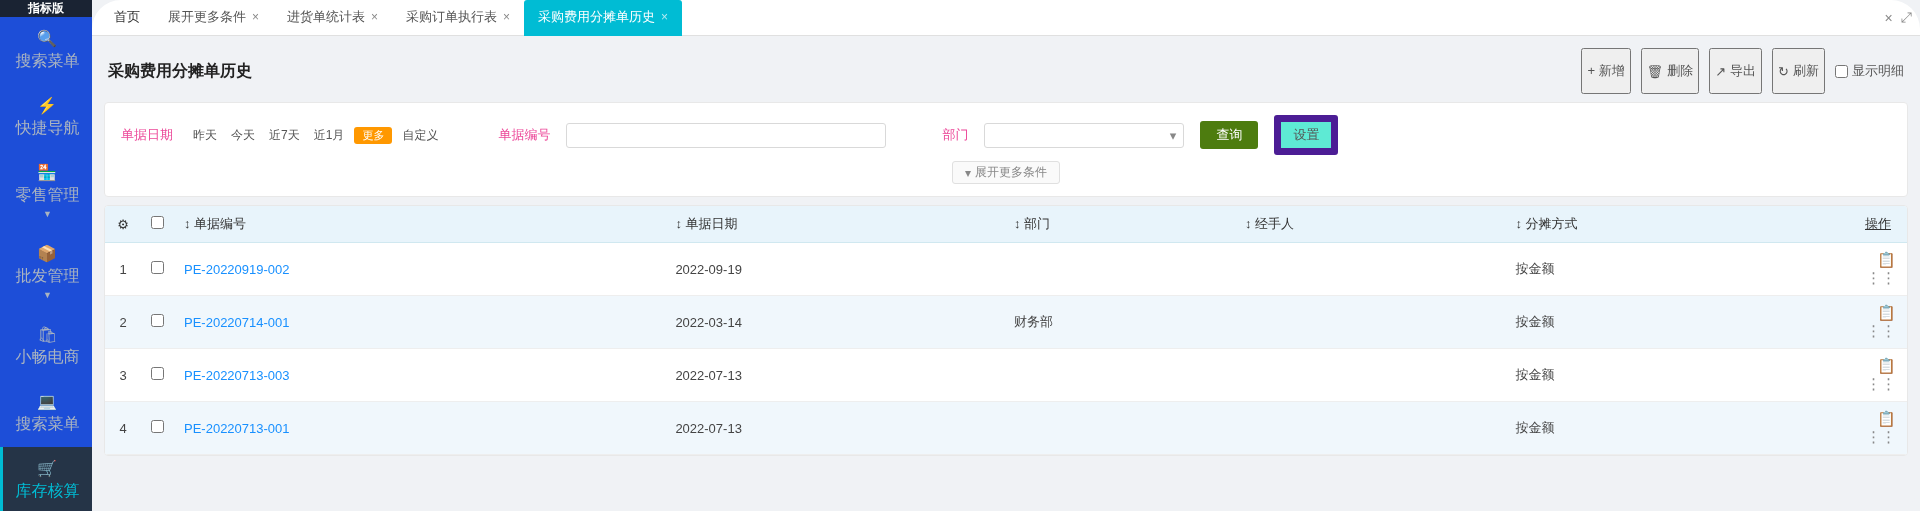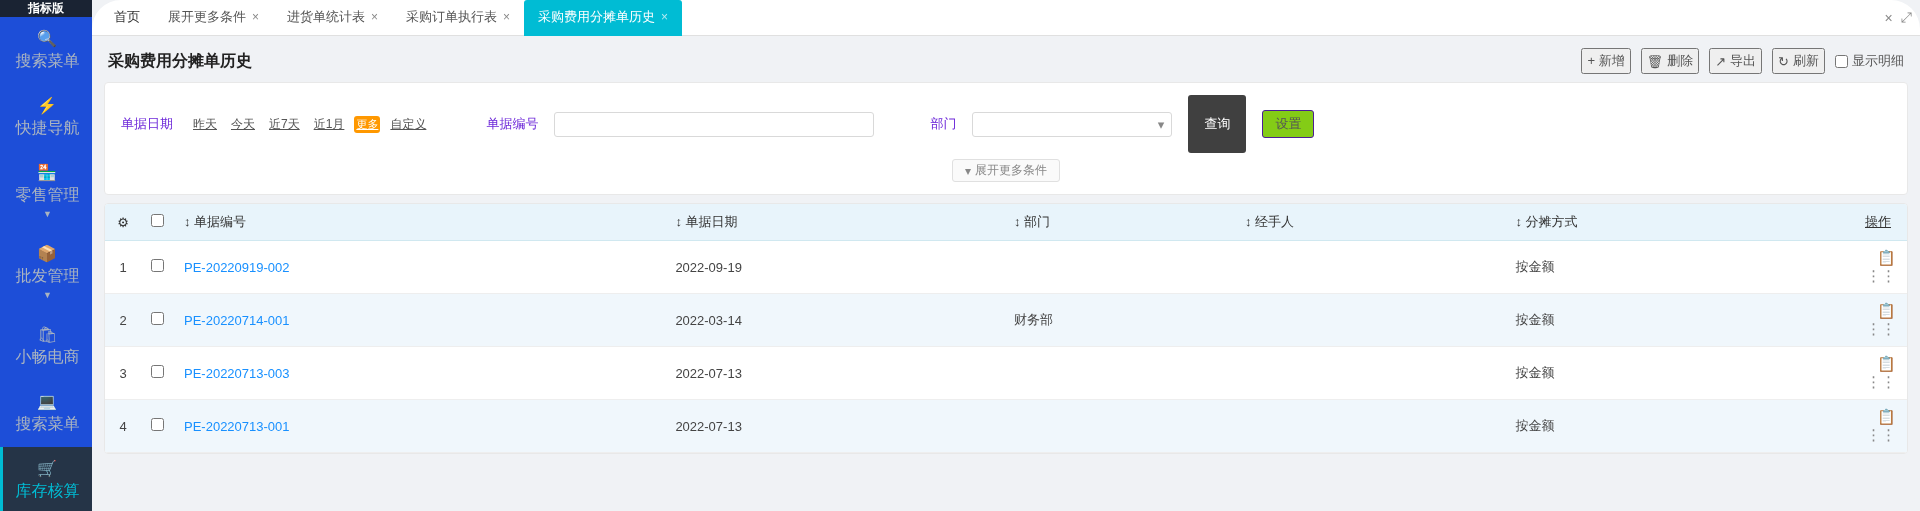--- a/index.html
+++ b/index.html
@@ -116,21 +116,21 @@
       gap: 10px;
       align-items: center;
     }
     .action-btn {
       display: flex;
       align-items: center;
       gap: 4px;
       font-size: 13px;
       color: #555;
       cursor: pointer;
-      padding: 2px 4px;
+      padding: 12px 4px;
     }
     .checkbox-label {
       display: flex;
       align-items: center;
       gap: 4px;
       font-size: 13px;
       color: #555;
       cursor: pointer;
     }
 
@@ -142,41 +142,40 @@
       border-radius: 4px;
       border: 1px solid #e8e8e8;
     }
     .filter-row {
       display: flex;
       align-items: center;
       gap: 16px;
       margin-bottom: 6px;
     }
     .filter-label {
-      color: #6d28d9;
+      color: #ec4899;
       font-size: 13px;
       white-space: nowrap;
     }
     .filter-date-options {
       display: flex;
       gap: 6px;
       align-items: center;
     }
     .date-opt {
       font-size: 12px;
       color: #555;
       cursor: pointer;
       padding: 2px 4px;
-      text-decoration: underline;
     }
     .date-opt.more {
       background: #ff9800;
       color: #fff;
       border-radius: 3px;
-      padding: 1px 2px;
+      padding: 1px 8px;
       font-size: 11px;
     }
     .filter-date-range {
       font-size: 12px;
       color: #888;
       margin-top: 2px;
     }
     .filter-input {
       border: 1px solid #d9d9d9;
       border-radius: 3px;
@@ -205,31 +204,31 @@
     .select-wrapper::after {
       content: '▾';
       position: absolute;
       right: 8px;
       top: 50%;
       transform: translateY(-50%);
       color: #888;
       pointer-events: none;
     }
     .query-btn {
-      background: #404040;
+      background: #4d7c0f;
       color: #fff;
       border: none;
       border-radius: 3px;
-      padding: 20px 16px;
+      padding: 5px 16px;
       font-size: 13px;
       cursor: pointer;
     }
     .settings-btn {
-      border: 1px solid #4c1d95;
-      background: #84cc16;
+      border: 7px solid #4c1d95;
+      background: #5eead4;
       border-radius: 3px;
       padding: 4px 12px;
       font-size: 13px;
       cursor: pointer;
       color: #555;
     }
     .expand-row {
       display: flex;
       justify-content: center;
       margin-top: 6px;

